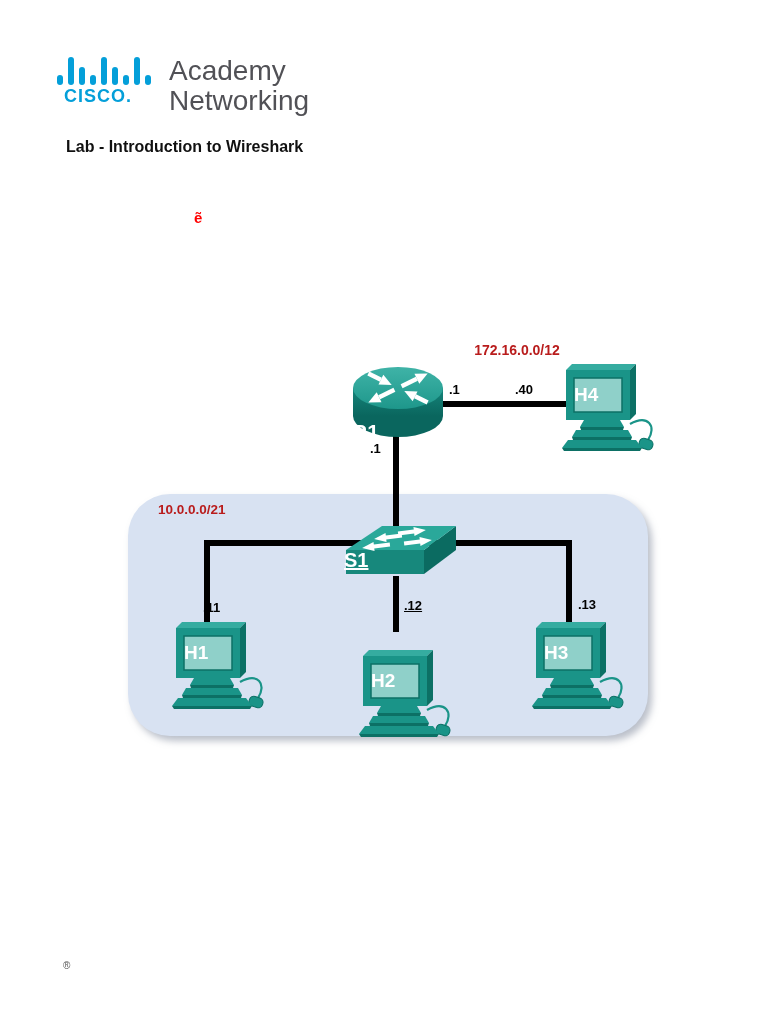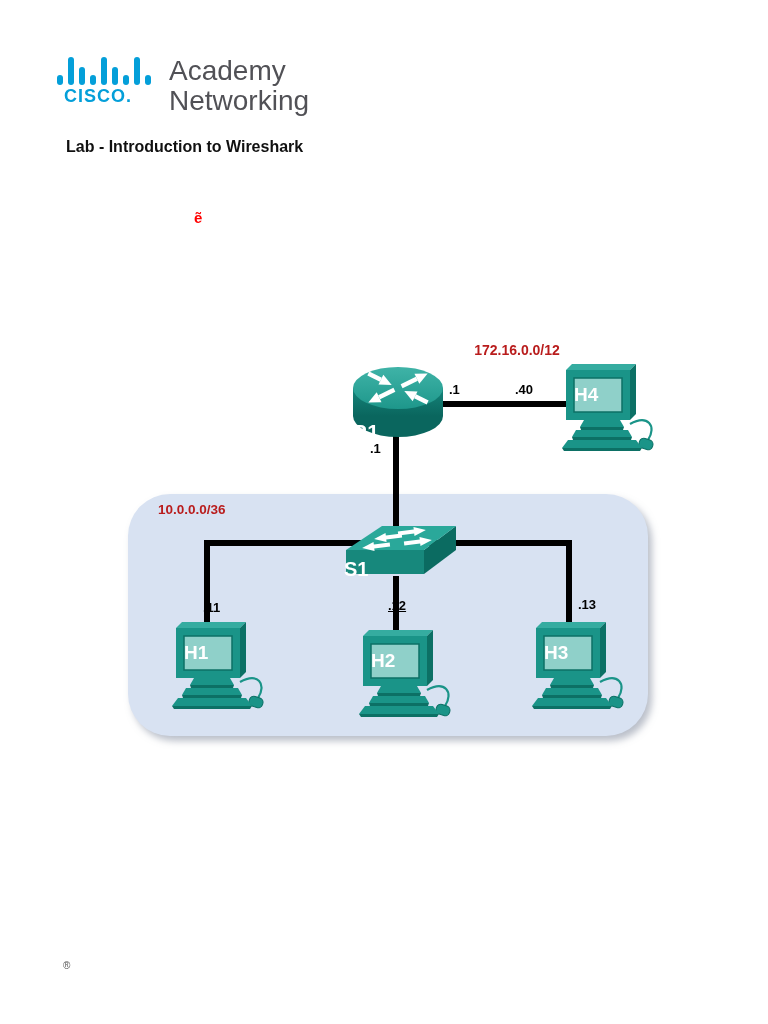--- a/index.html
+++ b/index.html
@@ -28,36 +28,36 @@
   .lnk-bus {left:204px;top:540px;width:368px;height:6px;}
   .lnk-h1  {left:204px;top:540px;width:6px;height:92px;}
   .lnk-h2  {left:393px;top:576px;width:6px;height:56px;}
   .lnk-h3  {left:566px;top:540px;width:6px;height:92px;}
 
   .device{position:absolute;z-index:3;}
   .dev-r1{left:352px;top:364px;width:92px;height:74px;}
   .dev-h4{left:560px;top:362px;width:94px;height:94px;}
   .dev-s1{left:344px;top:514px;width:114px;height:66px;}
   .dev-h1{left:170px;top:620px;width:94px;height:94px;}
-  .dev-h2{left:357px;top:628px;width:94px;height:94px;}
+  .dev-h2{left:357px;top:648px;width:94px;height:94px;}
   .dev-h3{left:530px;top:620px;width:94px;height:94px;}
   .devlabel{position:absolute;color:#fff;font-weight:bold;text-align:left;z-index:4;}
   .lbl-r1{left:0;top:44px;width:92px;font-size:21px;margin-top:12px;}
-  .lbl-s1{left:0;top:44px;width:80px;font-size:20px;}
+  .lbl-s1{left:0;top:35px;width:80px;font-size:20px;text-decoration:underline;}
   .lbl-pc{left:14px;top:22px;width:48px;font-size:19px;}
 
   .netlabel{position:absolute;font-weight:bold;font-size:14px;color:#b91c1c;z-index:4;}
   .wan-label{left:462px;top:342px;width:110px;text-align:center;}
   .lan-label{left:158px;top:502px;font-size:13.5px;}
   .iflabel{position:absolute;font-weight:bold;font-size:13px;color:#000;z-index:4;}
   .if-r1wan{left:449px;top:382px;}
   .if-h4   {left:515px;top:382px;}
   .if-r1lan{left:370px;top:441px;}
   .if-h1   {left:203px;top:600px;}
-  .if-h2   {left:388px;top:598px;text-decoration:underline;}
+  .if-h2   {left:404px;top:598px;text-decoration:underline;}
   .if-h3   {left:578px;top:597px;}
 
   .reg{position:absolute;left:63px;top:960px;font-size:10px;color:#555;}
 </style>
 </head>
 <body>
 
 <div class="page">
 
   <div>
@@ -80,21 +80,21 @@
   </div>
 
   <h1 class="title">Lab - Introduction to Wireshark</h1>
   <div class="stray">ẽ</div>
 
   <div class="topology">
 
     <div class="lan-region"></div>
 
     <div class="netlabel wan-label">172.16.0.0/12</div>
-    <div class="netlabel lan-label">10.0.0.0/36</div>
+    <div class="netlabel lan-label">10.0.0.0/21</div>
 
     <div class="link lnk-r1h4"></div>
     <div class="link lnk-r1s1"></div>
     <div class="link lnk-bus"></div>
     <div class="link lnk-h1"></div>
     <div class="link lnk-h2"></div>
     <div class="link lnk-h3"></div>
 
     <div class="iflabel if-r1wan">.1</div>
     <div class="iflabel if-r1lan">.1</div>

